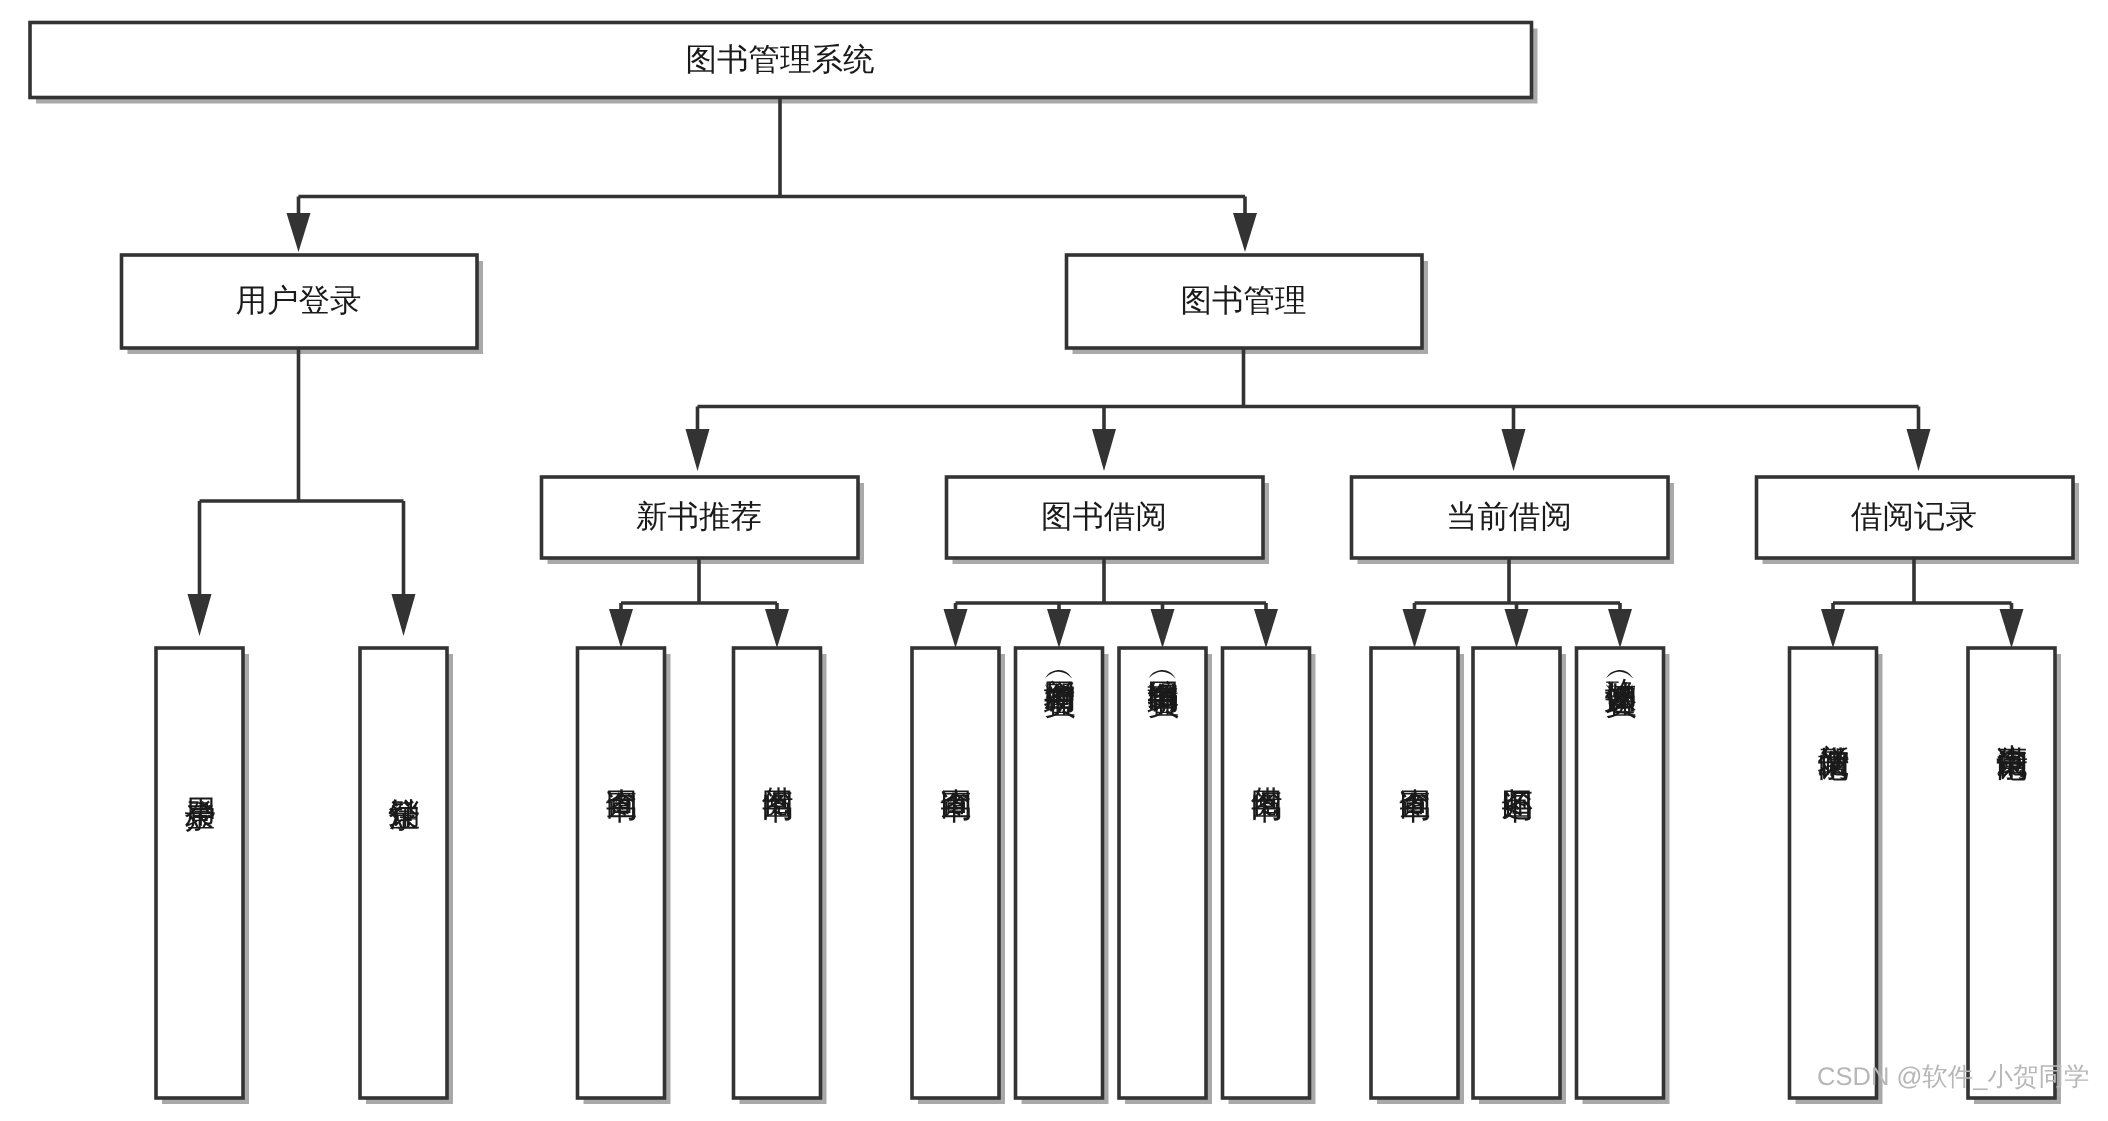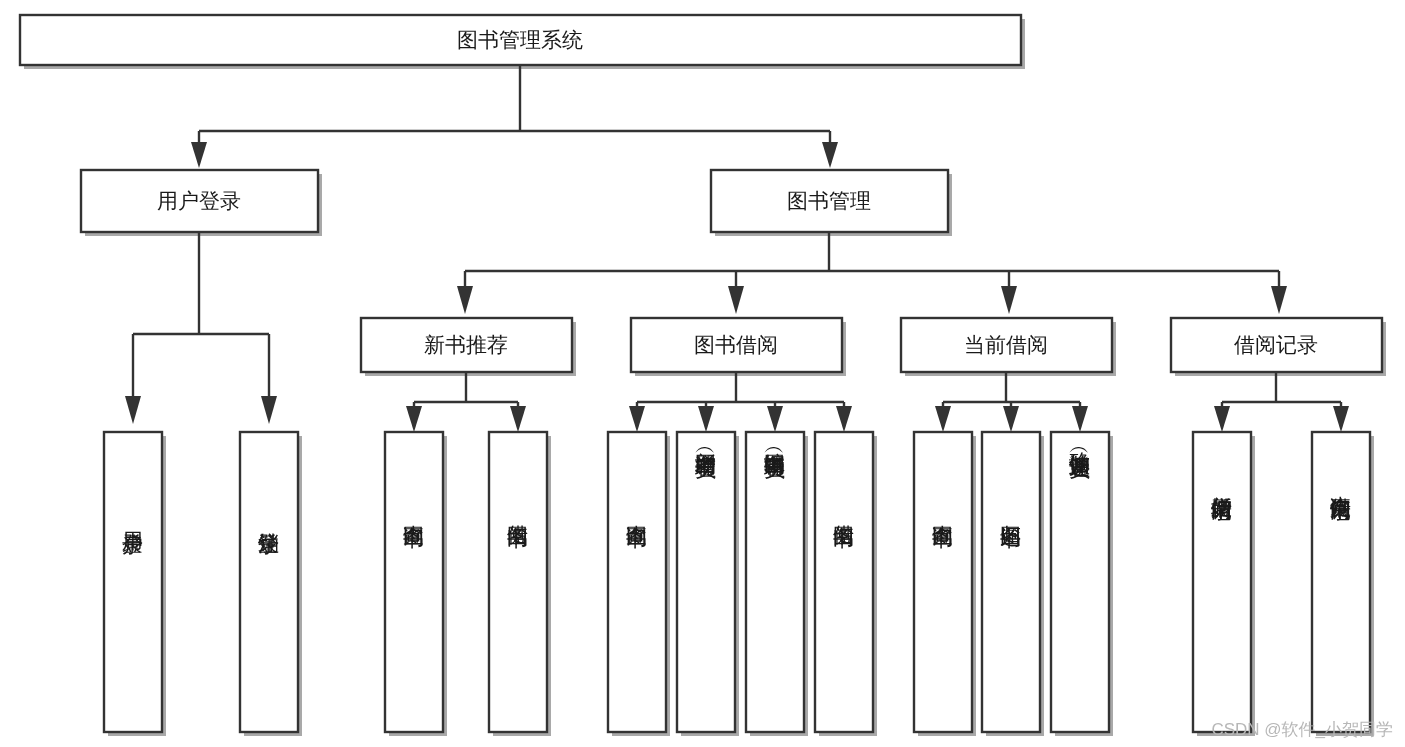--- a/index.html
+++ b/index.html
@@ -48,21 +48,21 @@
     stroke-width: 2.4;
     fill: none;
   }
   .arrowhead {
     fill: #333333;
     stroke: none;
   }
   .watermark {
     position: absolute;
     right: 12px;
-    bottom: 6px;
+    bottom: 18px;
     font-family: "Liberation Sans", "DejaVu Sans", sans-serif;
     font-size: 17px;
     color: #b7b7b7;
     white-space: nowrap;
     user-select: none;
   }
 </style>
 </head>
 <body>
 

